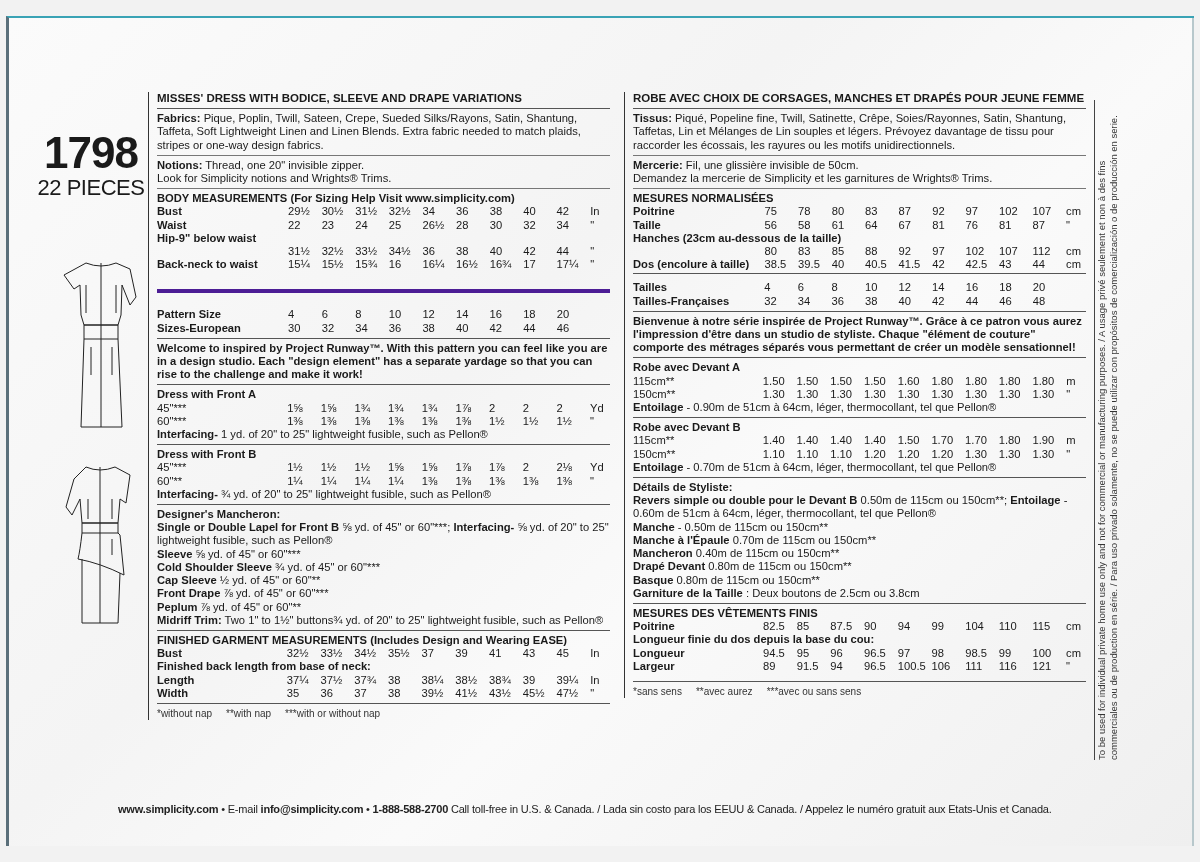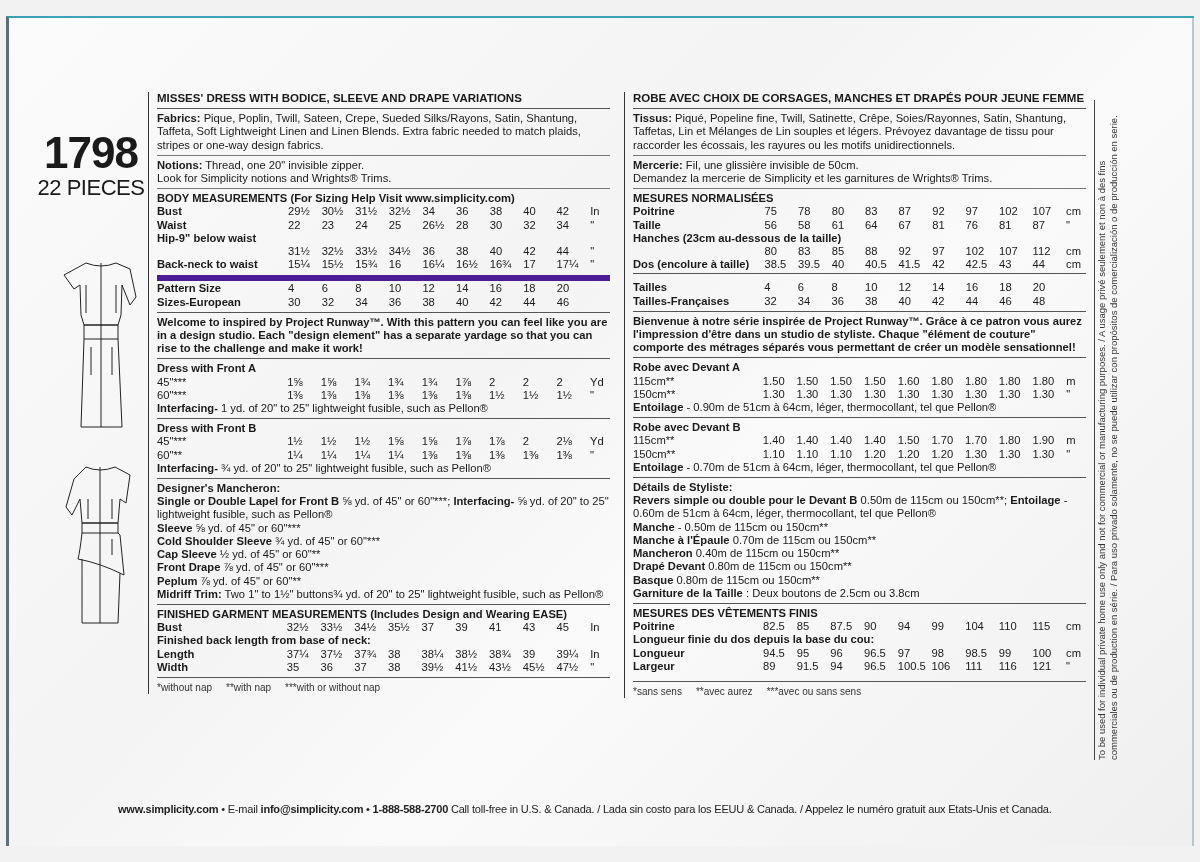--- a/index.html
+++ b/index.html
@@ -154,21 +154,21 @@
             <td class="v">16</td>
             <td class="v">16¼</td>
             <td class="v">16½</td>
             <td class="v">16¾</td>
             <td class="v">17</td>
             <td class="v">17¼</td>
             <td class="u">"</td>
           </tr>
         </tbody>
       </table>
-    <div style="border-top:6px solid #4c1d95;margin-top:4px;padding-top:1px">
+    <div style="border-top:4px solid #4c1d95;margin-top:18px;padding-top:15px">
       <table>
           <tbody id="en-sz">
             <tr>
               <td class="lab">Pattern Size</td>
               <td class="v">4</td>
               <td class="v">6</td>
               <td class="v">8</td>
               <td class="v">10</td>
               <td class="v">12</td>
               <td class="v">14</td>

